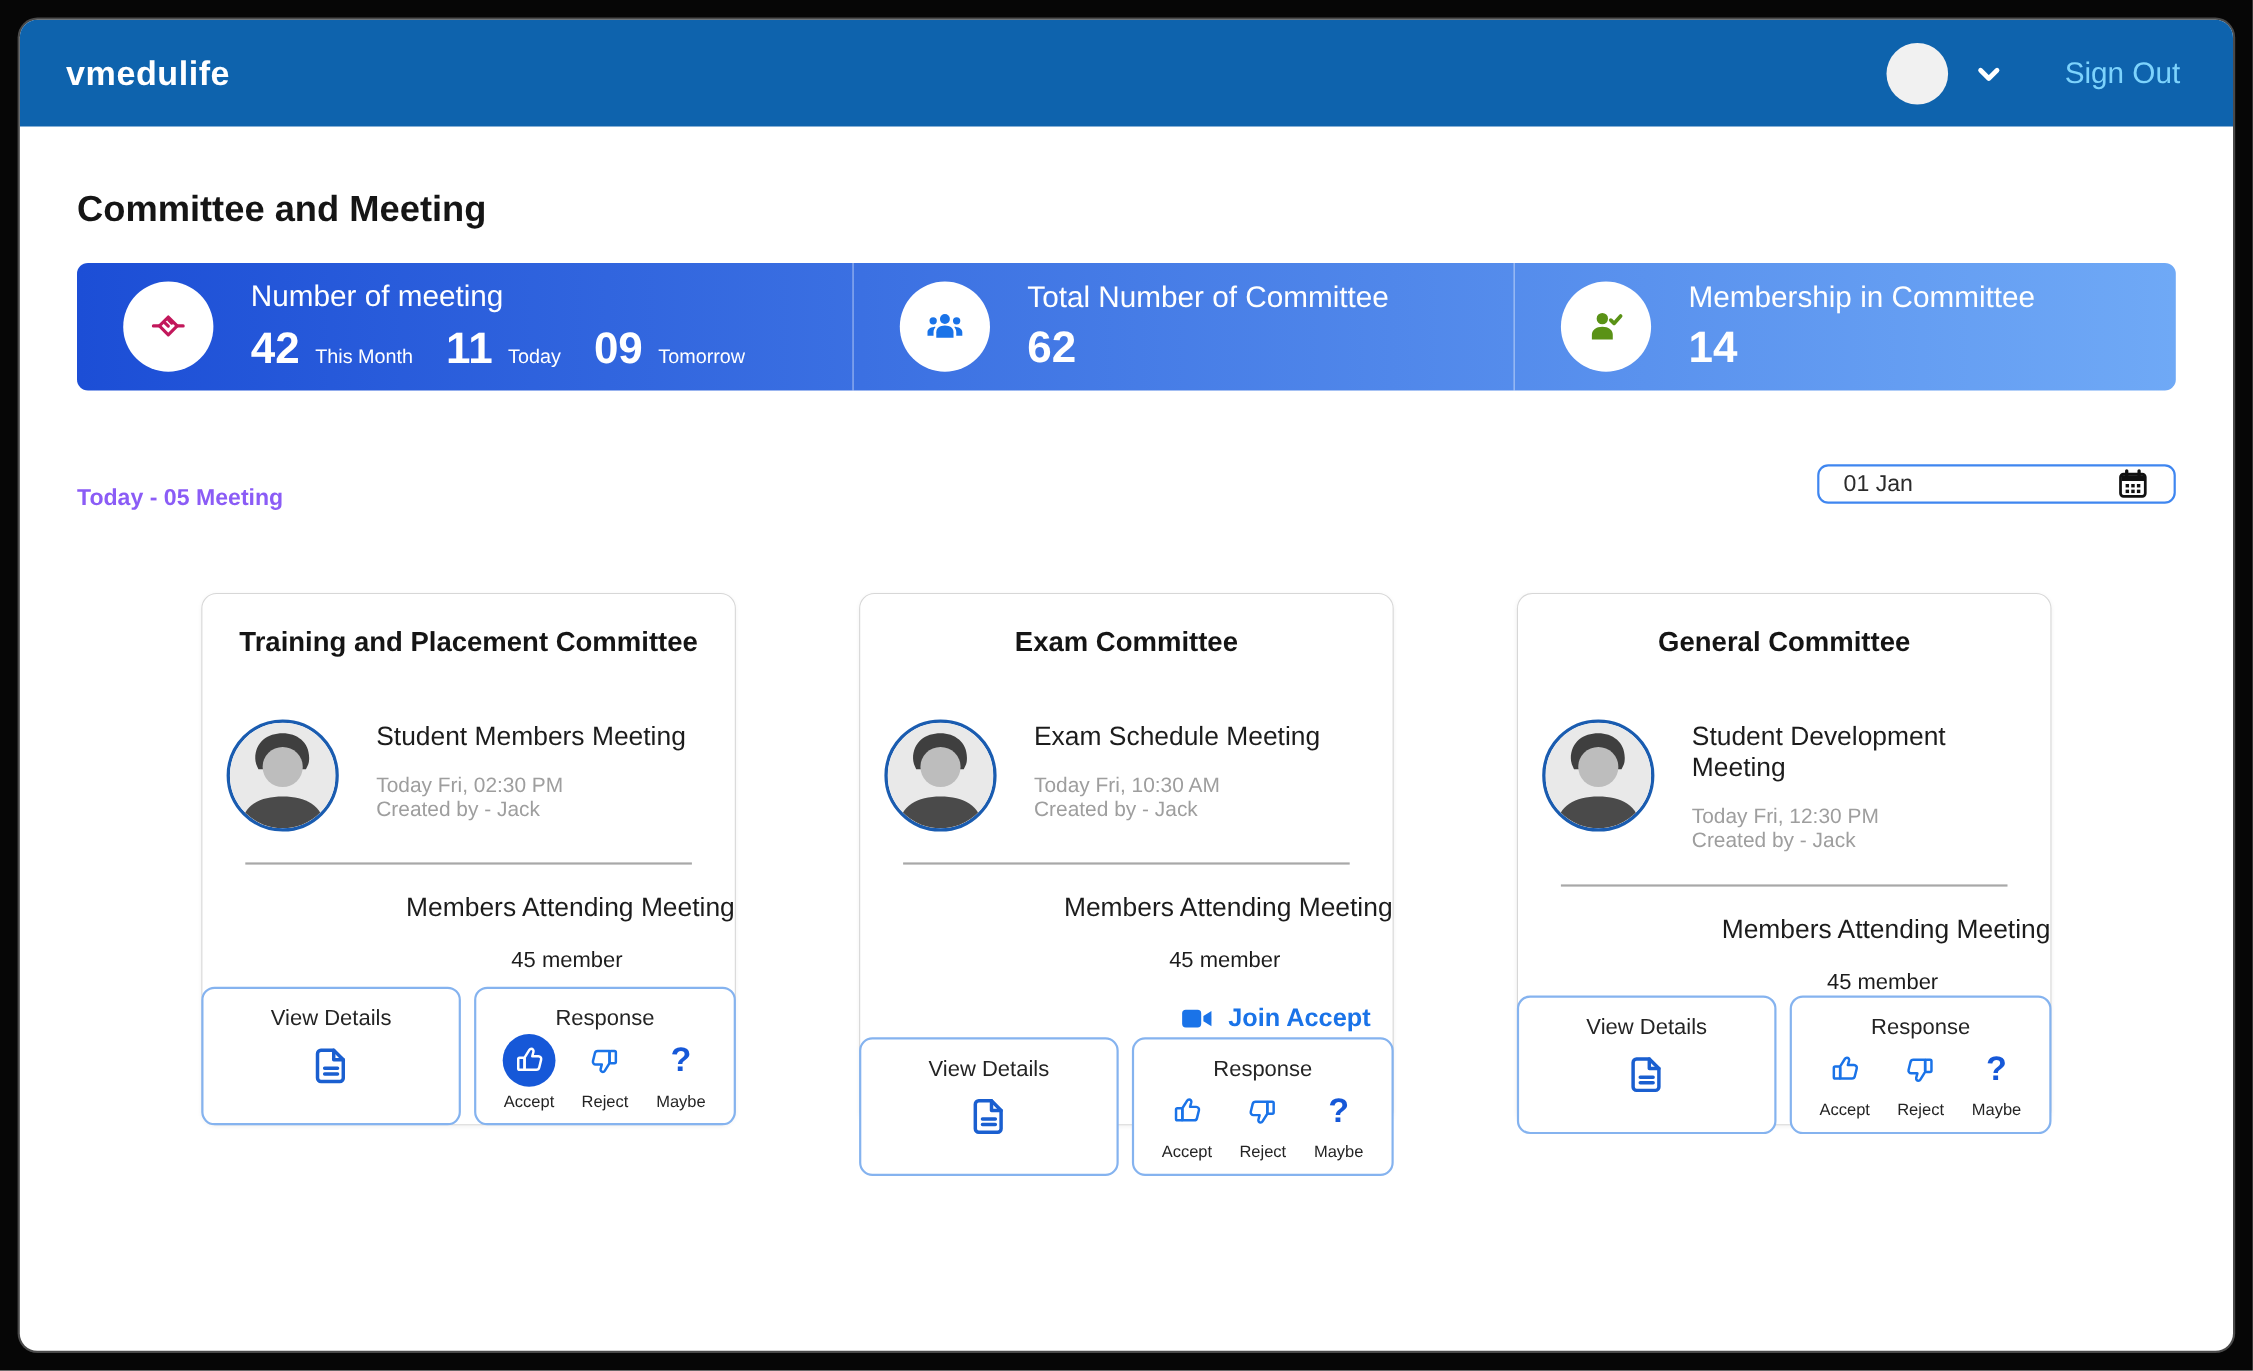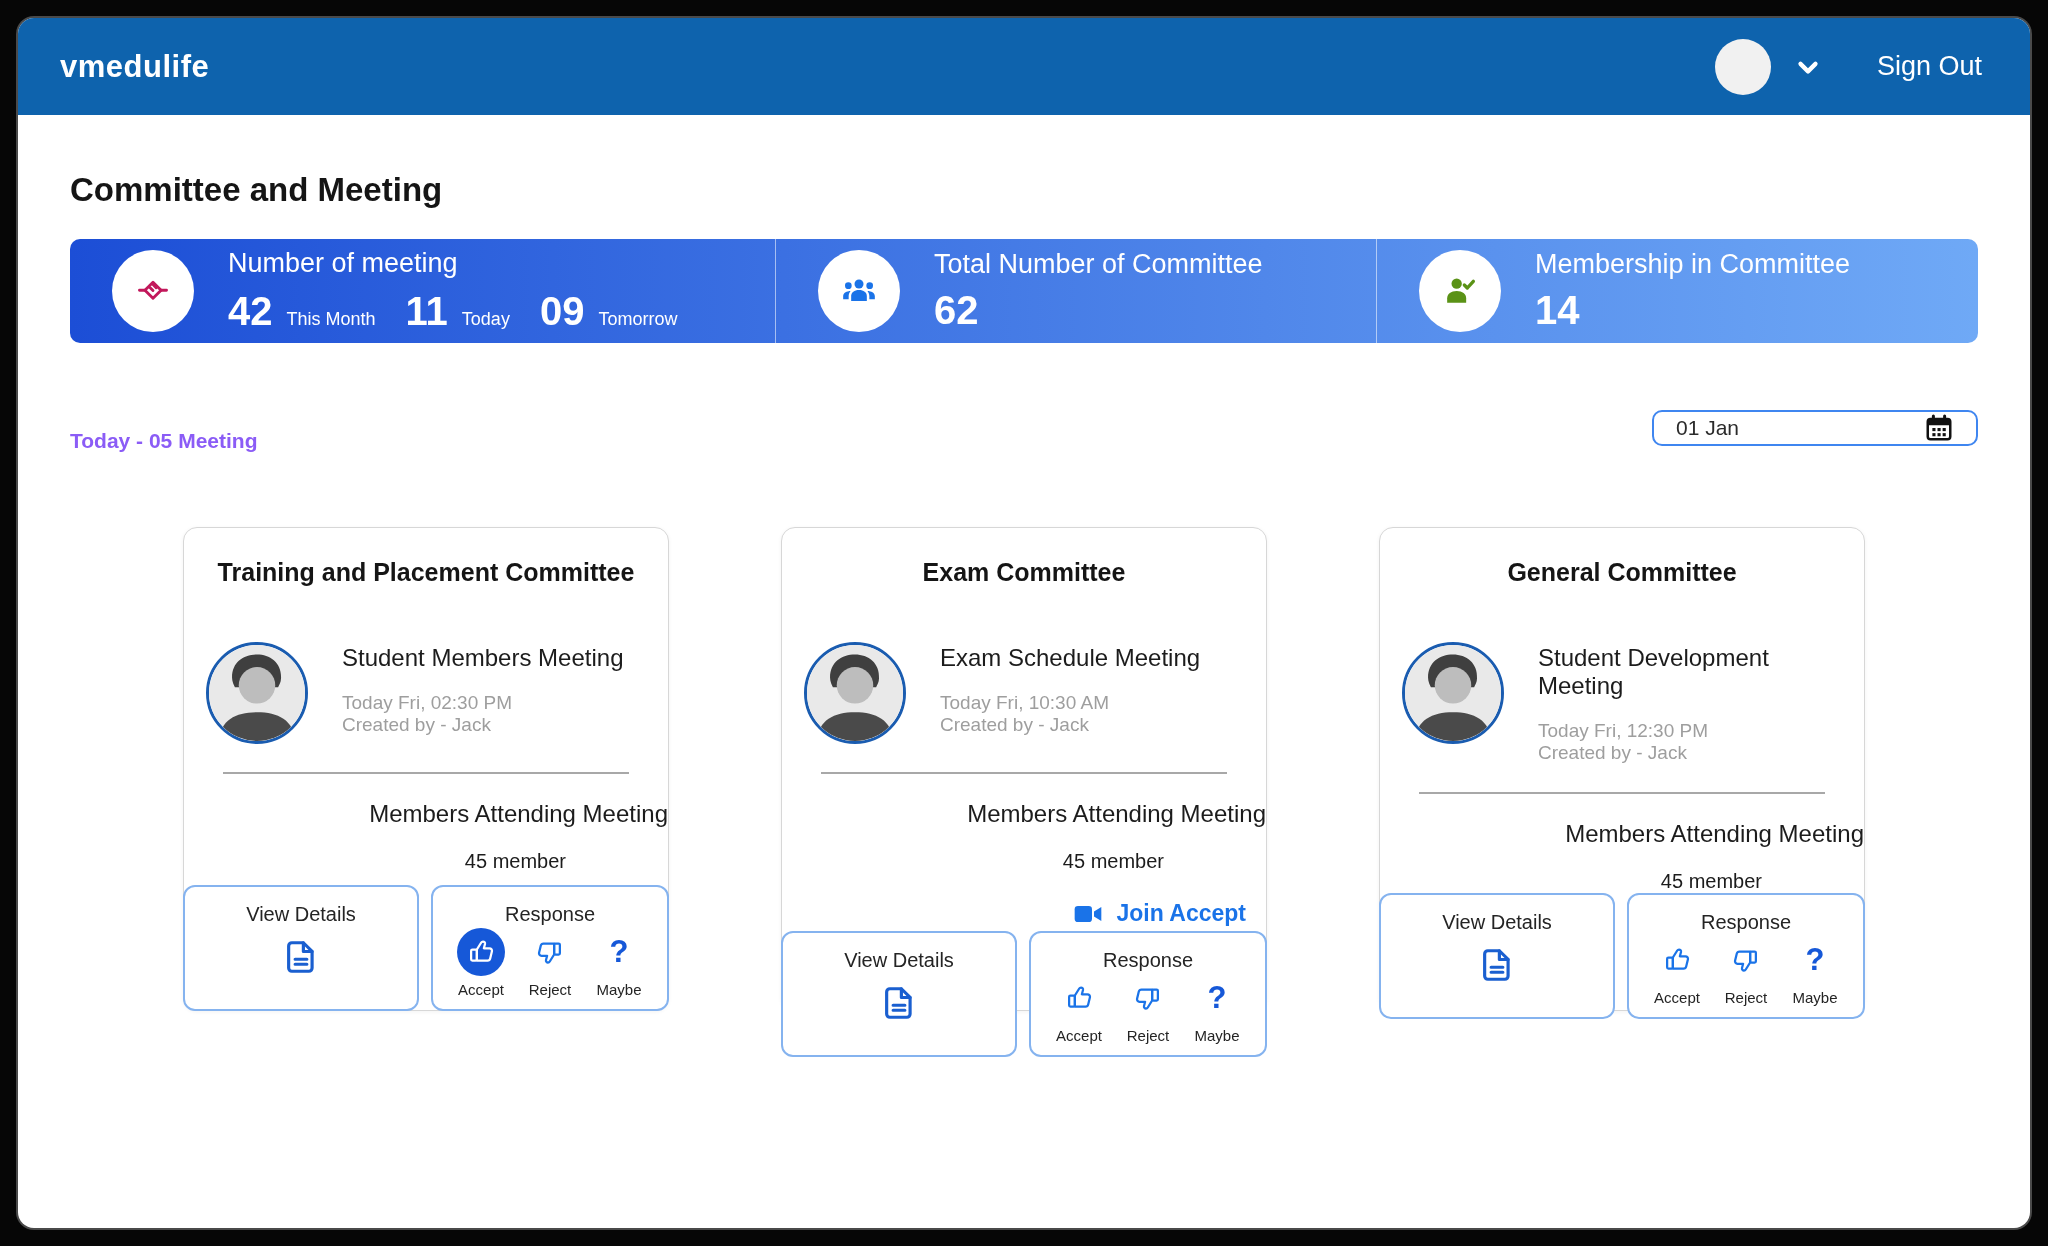--- a/index.html
+++ b/index.html
@@ -16,27 +16,27 @@
   }
   .app{width:2012px;height:1210px;background:#fff;border-radius:16px;overflow:hidden;
        box-shadow:0 0 0 2px #4a4a4a;}
   
   .topbar{height:97px;background:var(--topbar);display:flex;align-items:center;padding:0 42px;}
   .brand{color:#fff;font-size:31px;font-weight:600;letter-spacing:.5px;}
   .topbar-right{margin-left:auto;display:flex;align-items:center;}
   .avatar-menu{display:flex;align-items:center;gap:22px;cursor:pointer;}
   .avatar{width:56px;height:56px;border-radius:50%;background:#f1f1f1;}
   .chev{display:flex;align-items:center;color:#fff;}
-  .signout{color:#ffffff;font-size:27px;margin-left:48px;cursor:pointer;background:none;border:0;
+  .signout{color:#7dd3fc;font-size:27px;margin-left:48px;cursor:pointer;background:none;border:0;
            font-family:inherit;}
   
   .main{padding:34px 52px 0;}
   .page-title{font-size:33px;font-weight:600;color:#151515;}
   
-  .banner{margin-top:30px;height:104px;border-radius:10px;display:flex;color:#fff;
+  .banner{margin-top:30px;height:116px;border-radius:10px;display:flex;color:#fff;
           background:linear-gradient(90deg,var(--banner-start),var(--banner-end));}
   .stat{display:flex;align-items:center;padding-left:42px;}
   .stat.s1{flex:0 0 37%;border-right:1px solid rgba(255,255,255,.55);}
   .stat.s2{flex:0 0 31.5%;border-right:1px solid rgba(255,255,255,.55);}
   .stat.s3{flex:1;}
   .stat-circle{width:82px;height:82px;border-radius:50%;background:#fff;flex:none;
                display:flex;align-items:center;justify-content:center;margin-right:34px;}
   .stat-title{font-size:27px;font-weight:500;}
   .stat-metrics{display:flex;align-items:baseline;margin-top:10px;}
   .metric-value{font-size:40px;font-weight:600;}

